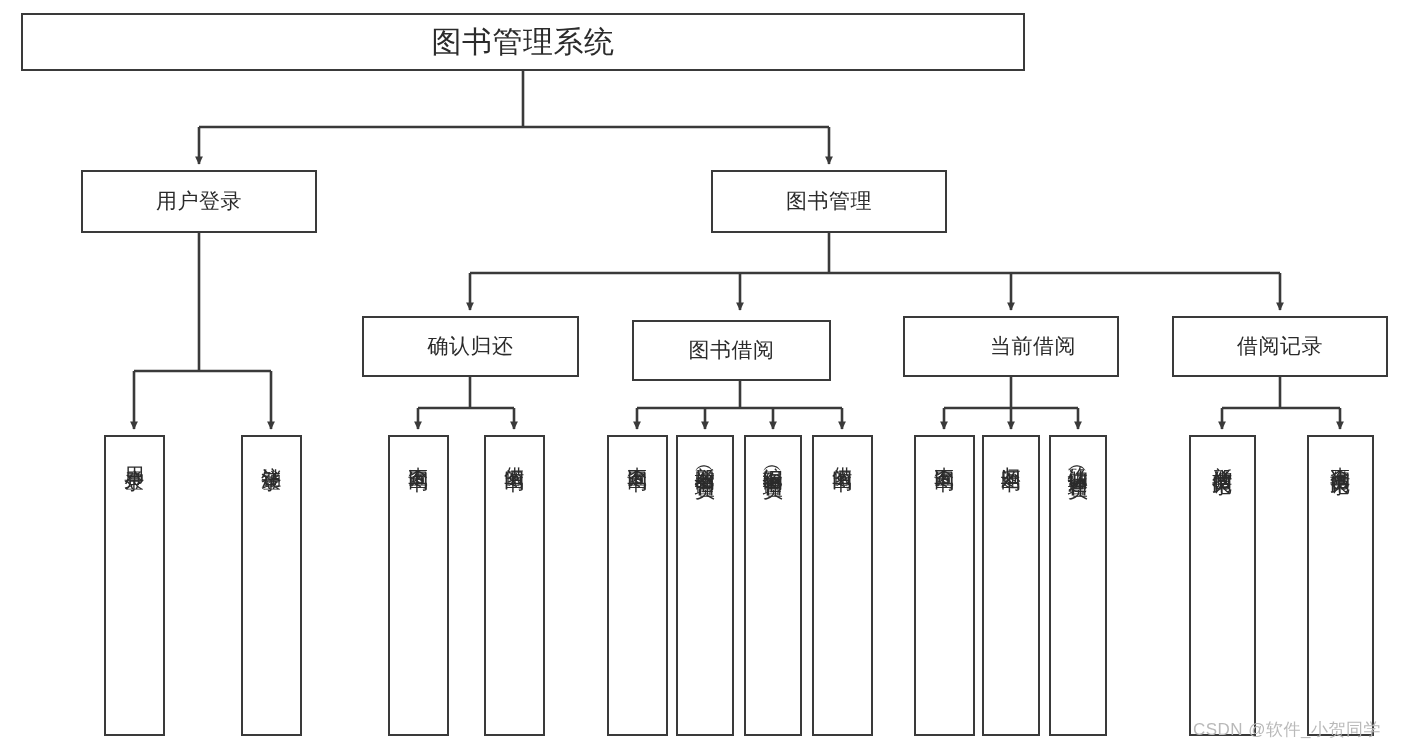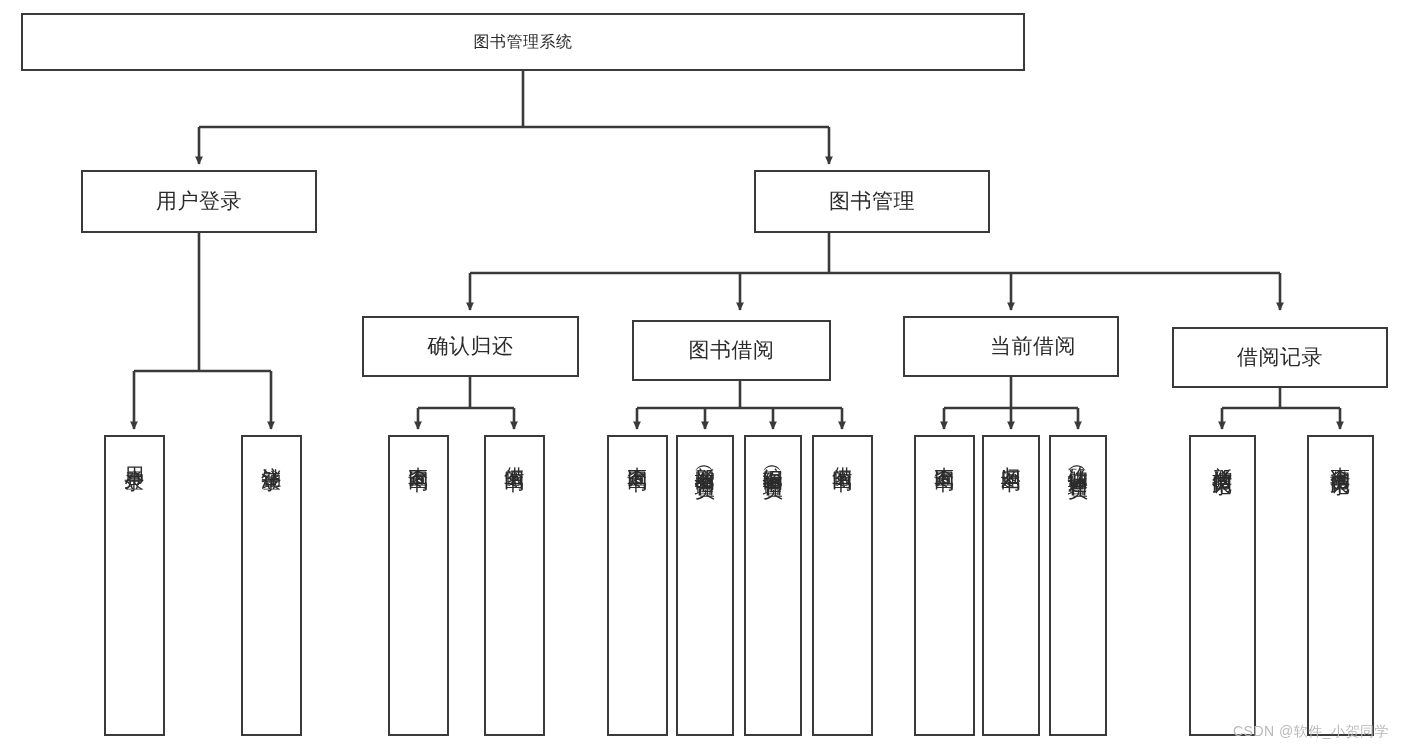--- a/index.html
+++ b/index.html
@@ -41,41 +41,41 @@
     display: block;
     text-align: center;
     line-height: 1.18;
     white-space: nowrap;
   }
   .node.horizontal .node-label {
     font-size: 21px;
     letter-spacing: 0.5px;
   }
   .node.root .node-label {
-    font-size: 16px;
+    font-size: 30px;
     letter-spacing: 0.5px;
   }
   .node.vertical {
     align-items: flex-start;
     padding-top: 14px;
   }
   .node.vertical .node-label {
     writing-mode: vertical-rl;
     text-orientation: upright;
     font-size: 20px;
     line-height: 1.12;
     letter-spacing: 2px;
     white-space: normal;
     max-height: 270px;
   }
   #watermark {
     position: absolute;
-    right: 16px;
+    right: 24px;
     bottom: 6px;
-    font-size: 14px;
+    font-size: 17px;
     color: #b9b9b9;
     letter-spacing: 0.5px;
     z-index: 5;
     white-space: nowrap;
   }
 </style>
 </head>
 <body>
 
 <div id="diagram-canvas">
@@ -131,37 +131,37 @@
   </svg>
 
   <div class="node root horizontal" style="left:21px; top:13px; width:1004px; height:58px;">
     <span class="node-label">图书管理系统</span>
   </div>
 
   <div class="node horizontal" style="left:81px; top:170px; width:236px; height:63px;">
     <span class="node-label">用户登录</span>
   </div>
 
-  <div class="node horizontal" style="left:754px; top:170px; width:236px; height:63px;">
+  <div class="node horizontal" style="left:711px; top:170px; width:236px; height:63px;">
     <span class="node-label">图书管理</span>
   </div>
 
   <div class="node horizontal" style="left:362px; top:316px; width:217px; height:61px;">
     <span class="node-label">确认归还</span>
   </div>
 
   <div class="node horizontal" style="left:632px; top:320px; width:199px; height:61px;">
     <span class="node-label">图书借阅</span>
   </div>
 
   <div class="node horizontal" style="left:903px; top:316px; width:216px; height:61px;padding-left:44px;">
     <span class="node-label">当前借阅</span>
   </div>
 
-  <div class="node horizontal" style="left:1172px; top:316px; width:216px; height:61px;margin-top:11px;">
+  <div class="node horizontal" style="left:1172px; top:316px; width:216px; height:61px;">
     <span class="node-label">借阅记录</span>
   </div>
 
   <div class="node vertical" style="left:104px; top:435px; width:61px; height:301px;">
     <span class="node-label">用户登录</span>
   </div>
 
   <div class="node vertical" style="left:241px; top:435px; width:61px; height:301px;">
     <span class="node-label">注销登录</span>
   </div>

